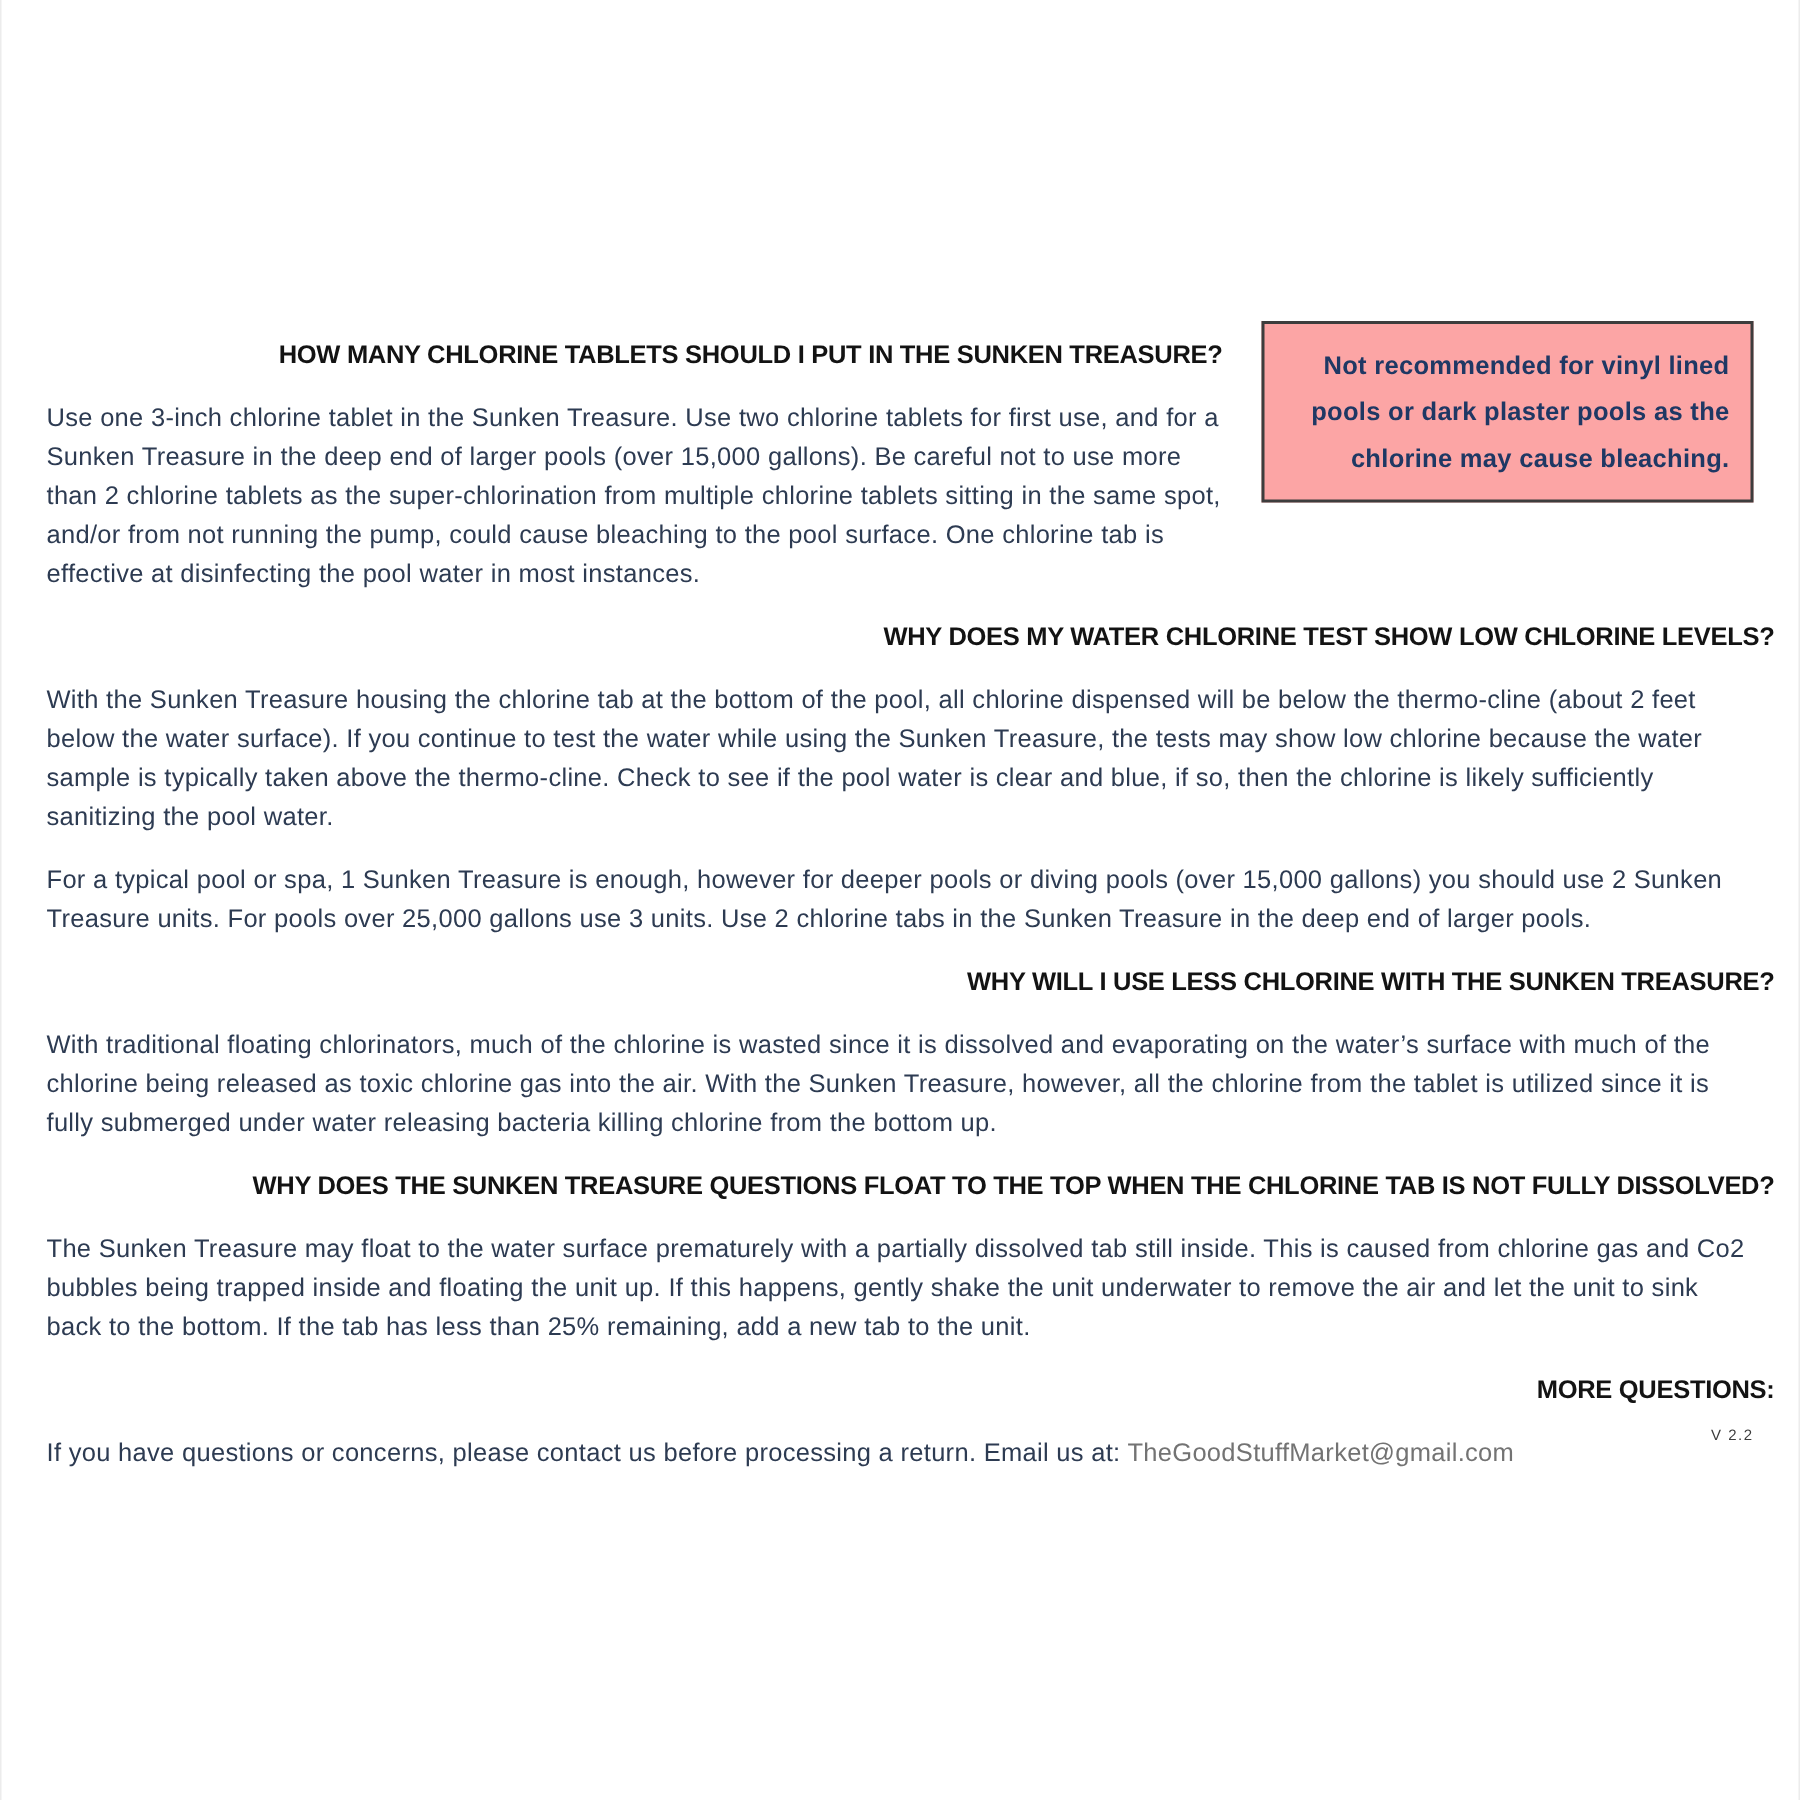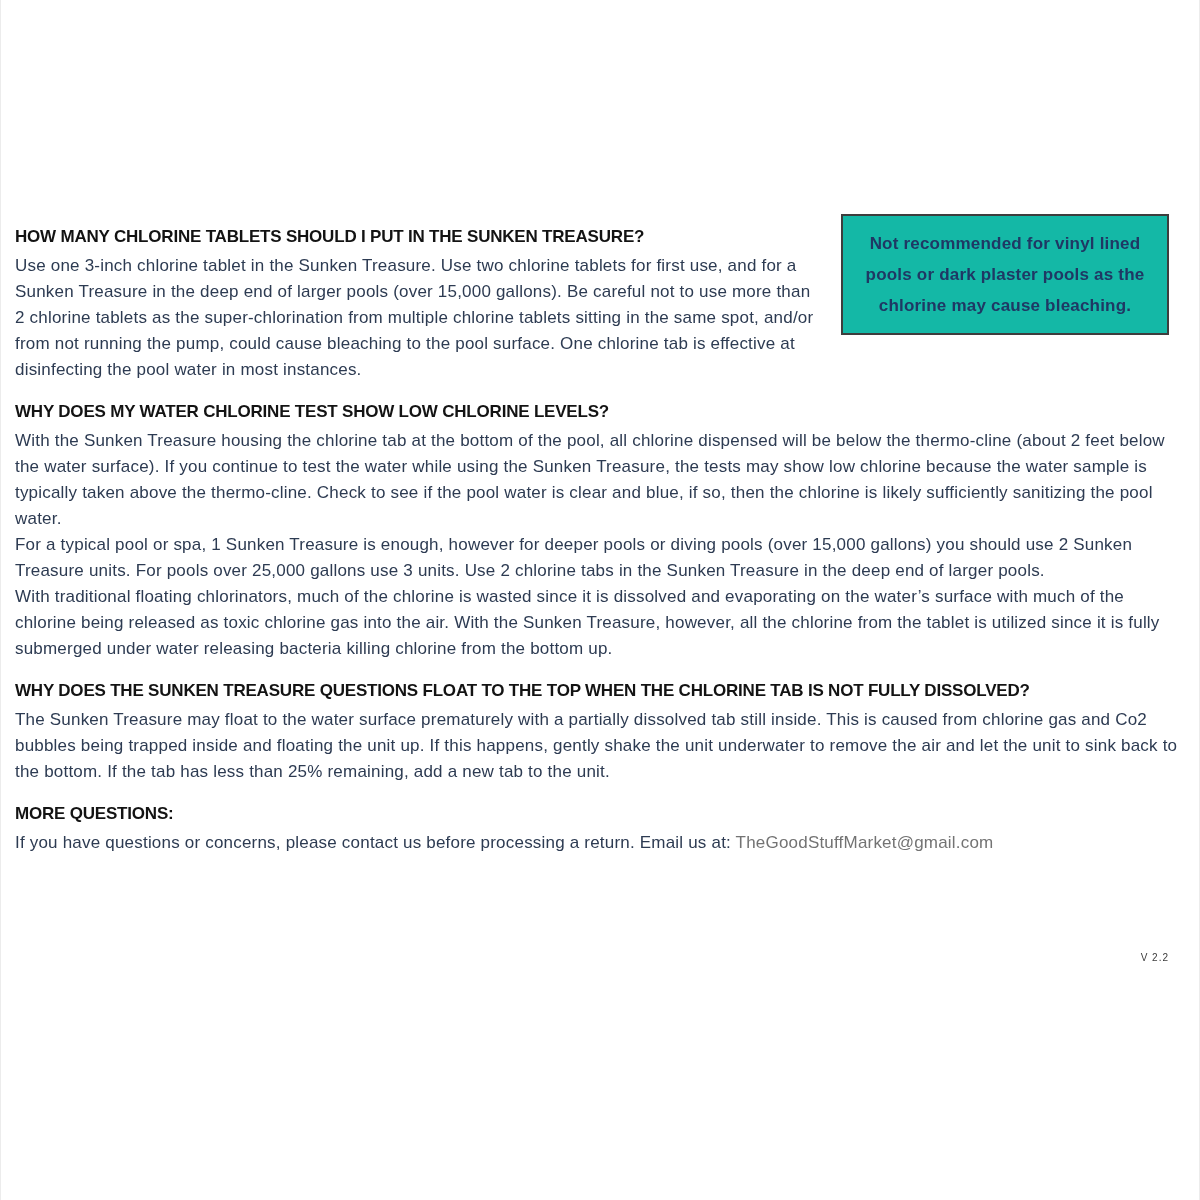--- a/index.html
+++ b/index.html
@@ -29,39 +29,40 @@
     letter-spacing: 0.2px;
   }
   .faq-section h2 {
     margin: 16px 0 3px 0;
     font-size: 17px;
     line-height: 26px;
     font-weight: bold;
     color: #131313;
     letter-spacing: -0.2px;
     white-space: nowrap;
+    text-align: right;
   }
   .faq-section:first-of-type h2 {
     margin-top: 4px;
   }
   .faq-section p {
-    margin: 0;
+    margin: 16px;
   }
   .notice-box {
     float: right;
     width: 296px;
     border: 2px solid #3d3d3d;
     margin: 6px 14px 14px 26px;
     padding: 12px 14px;
-    text-align: center;
+    text-align: right;
     font-weight: bold;
     color: #1f3864;
     font-size: 17px;
     line-height: 31px;
-    background: #14b8a6;
+    background: #fca5a5;
   }
   .email-link {
     color: #737373;
     text-decoration: none;
     cursor: pointer;
   }
   .version-label {
     position: absolute;
     top: 952px;
     right: 30px;
@@ -88,20 +89,21 @@
     <div class="faq-section">
       <h2>WHY DOES MY WATER CHLORINE TEST SHOW LOW CHLORINE LEVELS?</h2>
       <p>With the Sunken Treasure housing the chlorine tab at the bottom of the pool, all chlorine dispensed will be below the thermo-cline (about 2 feet below the water surface).  If you continue to test the water while using the Sunken Treasure, the tests may show low chlorine because the water sample is typically taken above the thermo-cline. Check to see if the pool water is clear and blue, if so, then the chlorine is likely sufficiently sanitizing the pool water.</p>
     </div>
 
     <div class="faq-section">
       <p>For a typical pool or spa, 1 Sunken Treasure is enough, however for deeper pools or diving pools (over 15,000 gallons) you should use 2 Sunken Treasure units.  For pools over 25,000 gallons use 3 units. Use 2 chlorine tabs in the Sunken Treasure in the deep end of larger pools.</p>
     </div>
 
     <div class="faq-section">
+      <h2>WHY WILL I USE LESS CHLORINE WITH THE SUNKEN TREASURE?</h2>
       <p>With traditional floating chlorinators, much of the chlorine is wasted since it is dissolved and evaporating on the water’s surface with much of the chlorine being released as toxic chlorine gas into the air.  With the Sunken Treasure, however, all the chlorine from the tablet is utilized since it is fully submerged under water releasing bacteria killing chlorine from the bottom up.</p>
     </div>
 
     <div class="faq-section">
       <h2>WHY DOES THE SUNKEN TREASURE QUESTIONS FLOAT TO THE TOP WHEN THE CHLORINE TAB IS NOT FULLY DISSOLVED?</h2>
       <p>The Sunken Treasure may float to the water surface prematurely with a partially dissolved tab still inside.  This is caused from chlorine gas and Co2 bubbles being trapped inside and floating the unit up. If this happens, gently shake the unit underwater to remove the air and let the unit to sink back to the bottom. If the tab has less than 25% remaining, add a new tab to the unit.</p>
     </div>
 
     <div class="faq-section">
       <h2>MORE QUESTIONS:</h2>

